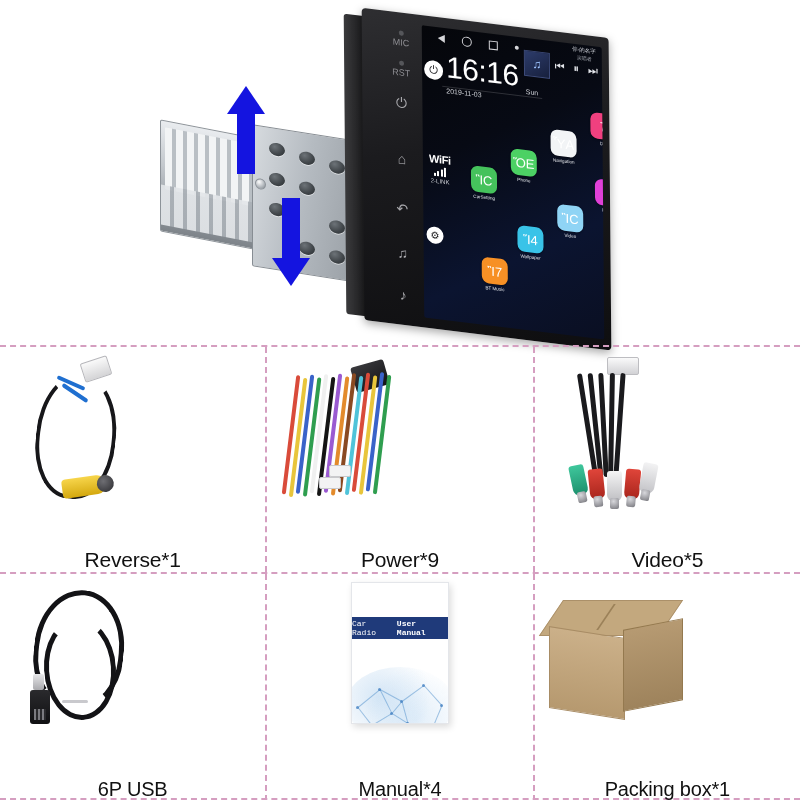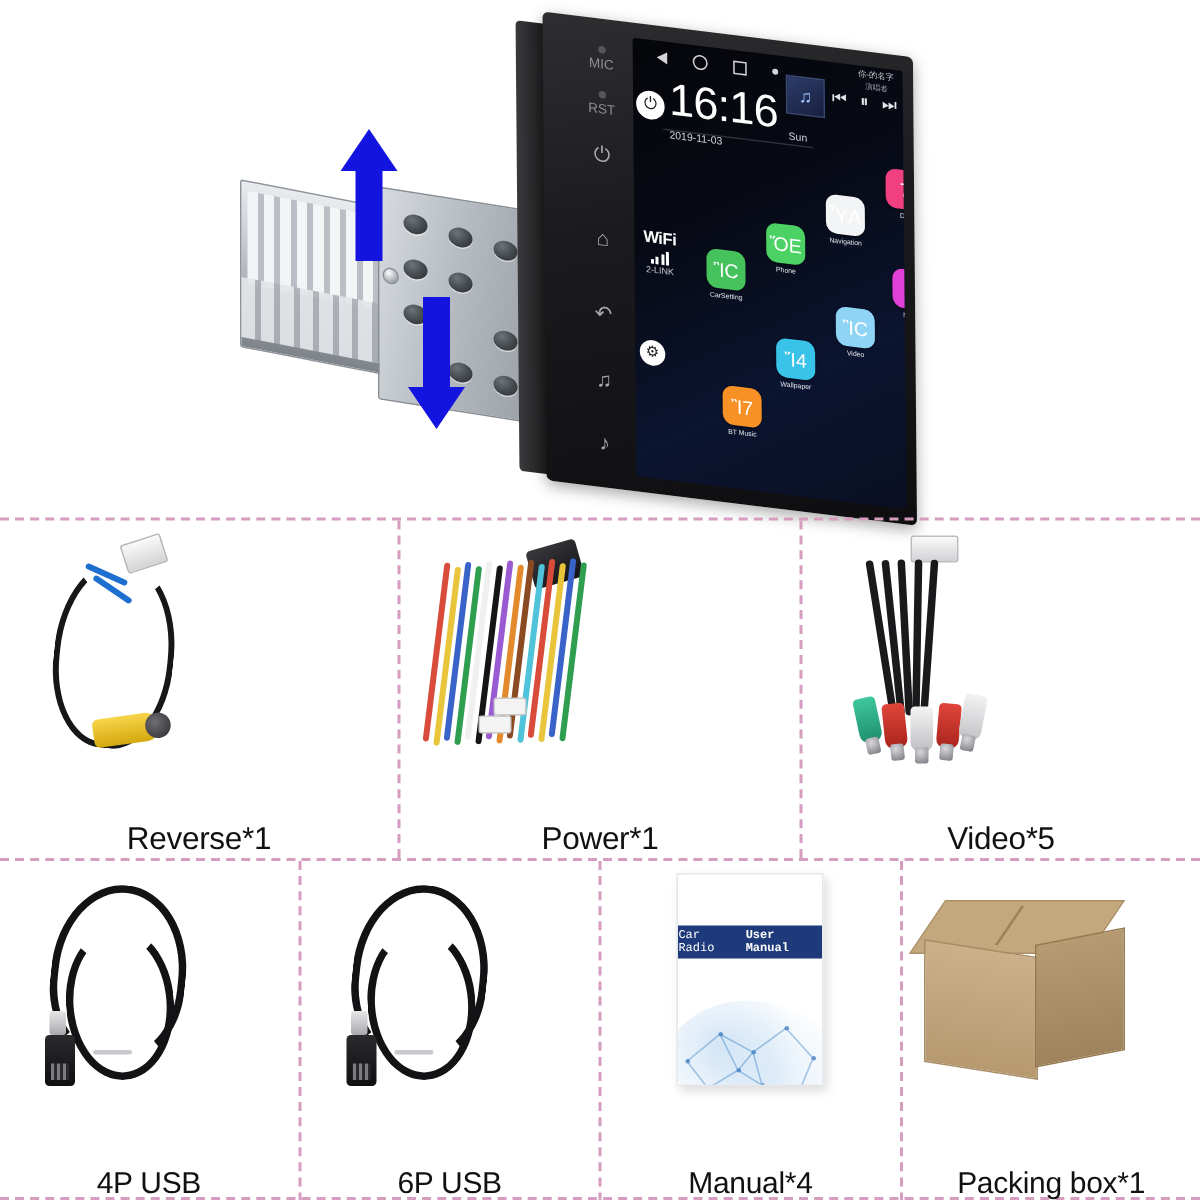--- a/index.html
+++ b/index.html
@@ -816,21 +816,21 @@
             <span style="background: rgb(138, 74, 34); left: 56px; top: 0px;"></span>
             <span style="background: rgb(79, 195, 217); left: 63px; top: 3px;"></span>
             <span style="background: rgb(217, 75, 58); left: 70px; top: 0px;"></span>
             <span style="background: rgb(232, 197, 59); left: 77px; top: 3px;"></span>
             <span style="background: rgb(58, 99, 201); left: 84px; top: 0px;"></span>
             <span style="background: rgb(47, 158, 79); left: 91px; top: 3px;"></span>
           </div>
         <div class="clip" style="left:62px; top:118px;"></div>
         <div class="clip" style="left:52px; top:130px;"></div>
       </div>
-      <div class="cap">Power*1</div>
+      <div class="cap">Power*9</div>
     </div>
 
     <div class="cell">
       <div class="art" id="art-video">
         <div class="hdr"></div>
         <div class="strand" style="left:50px; top:26px; transform:rotate(-9deg)"></div>
         <div class="strand" style="left:58px; top:26px; transform:rotate(-6deg)"></div>
         <div class="strand" style="left:66px; top:26px; transform:rotate(-3deg)"></div>
         <div class="strand" style="left:74px; top:26px; transform:rotate(1deg)"></div>
         <div class="strand" style="left:82px; top:26px; transform:rotate(4deg)"></div>
@@ -840,30 +840,20 @@
         <div class="rca" style="left:90px; top:122px; background:linear-gradient(180deg,#e0453a,#a8251c); transform:rotate(5deg)"></div>
         <div class="rca" style="left:106px; top:116px; background:linear-gradient(180deg,#f3f3f4,#c3c3c7); transform:rotate(11deg)"></div>
       </div>
       <div class="cap">Video*5</div>
     </div>
 
   </div>
 
   <div class="grid-row">
 
-    <div class="cell r2">
-      <div class="art usbart">
-        <div class="loopA"></div>
-        <div class="loopB"></div>
-        <div class="ferrite"></div>
-        <div class="usb-head"></div>
-        <div class="pigtail"></div>
-      </div>
-      <div class="cap">4P USB</div>
-    </div>
 
     <div class="cell r2">
       <div class="art usbart">
         <div class="loopA"></div>
         <div class="loopB"></div>
         <div class="ferrite"></div>
         <div class="usb-head"></div>
         <div class="pigtail"></div>
       </div>
       <div class="cap">6P USB</div>

